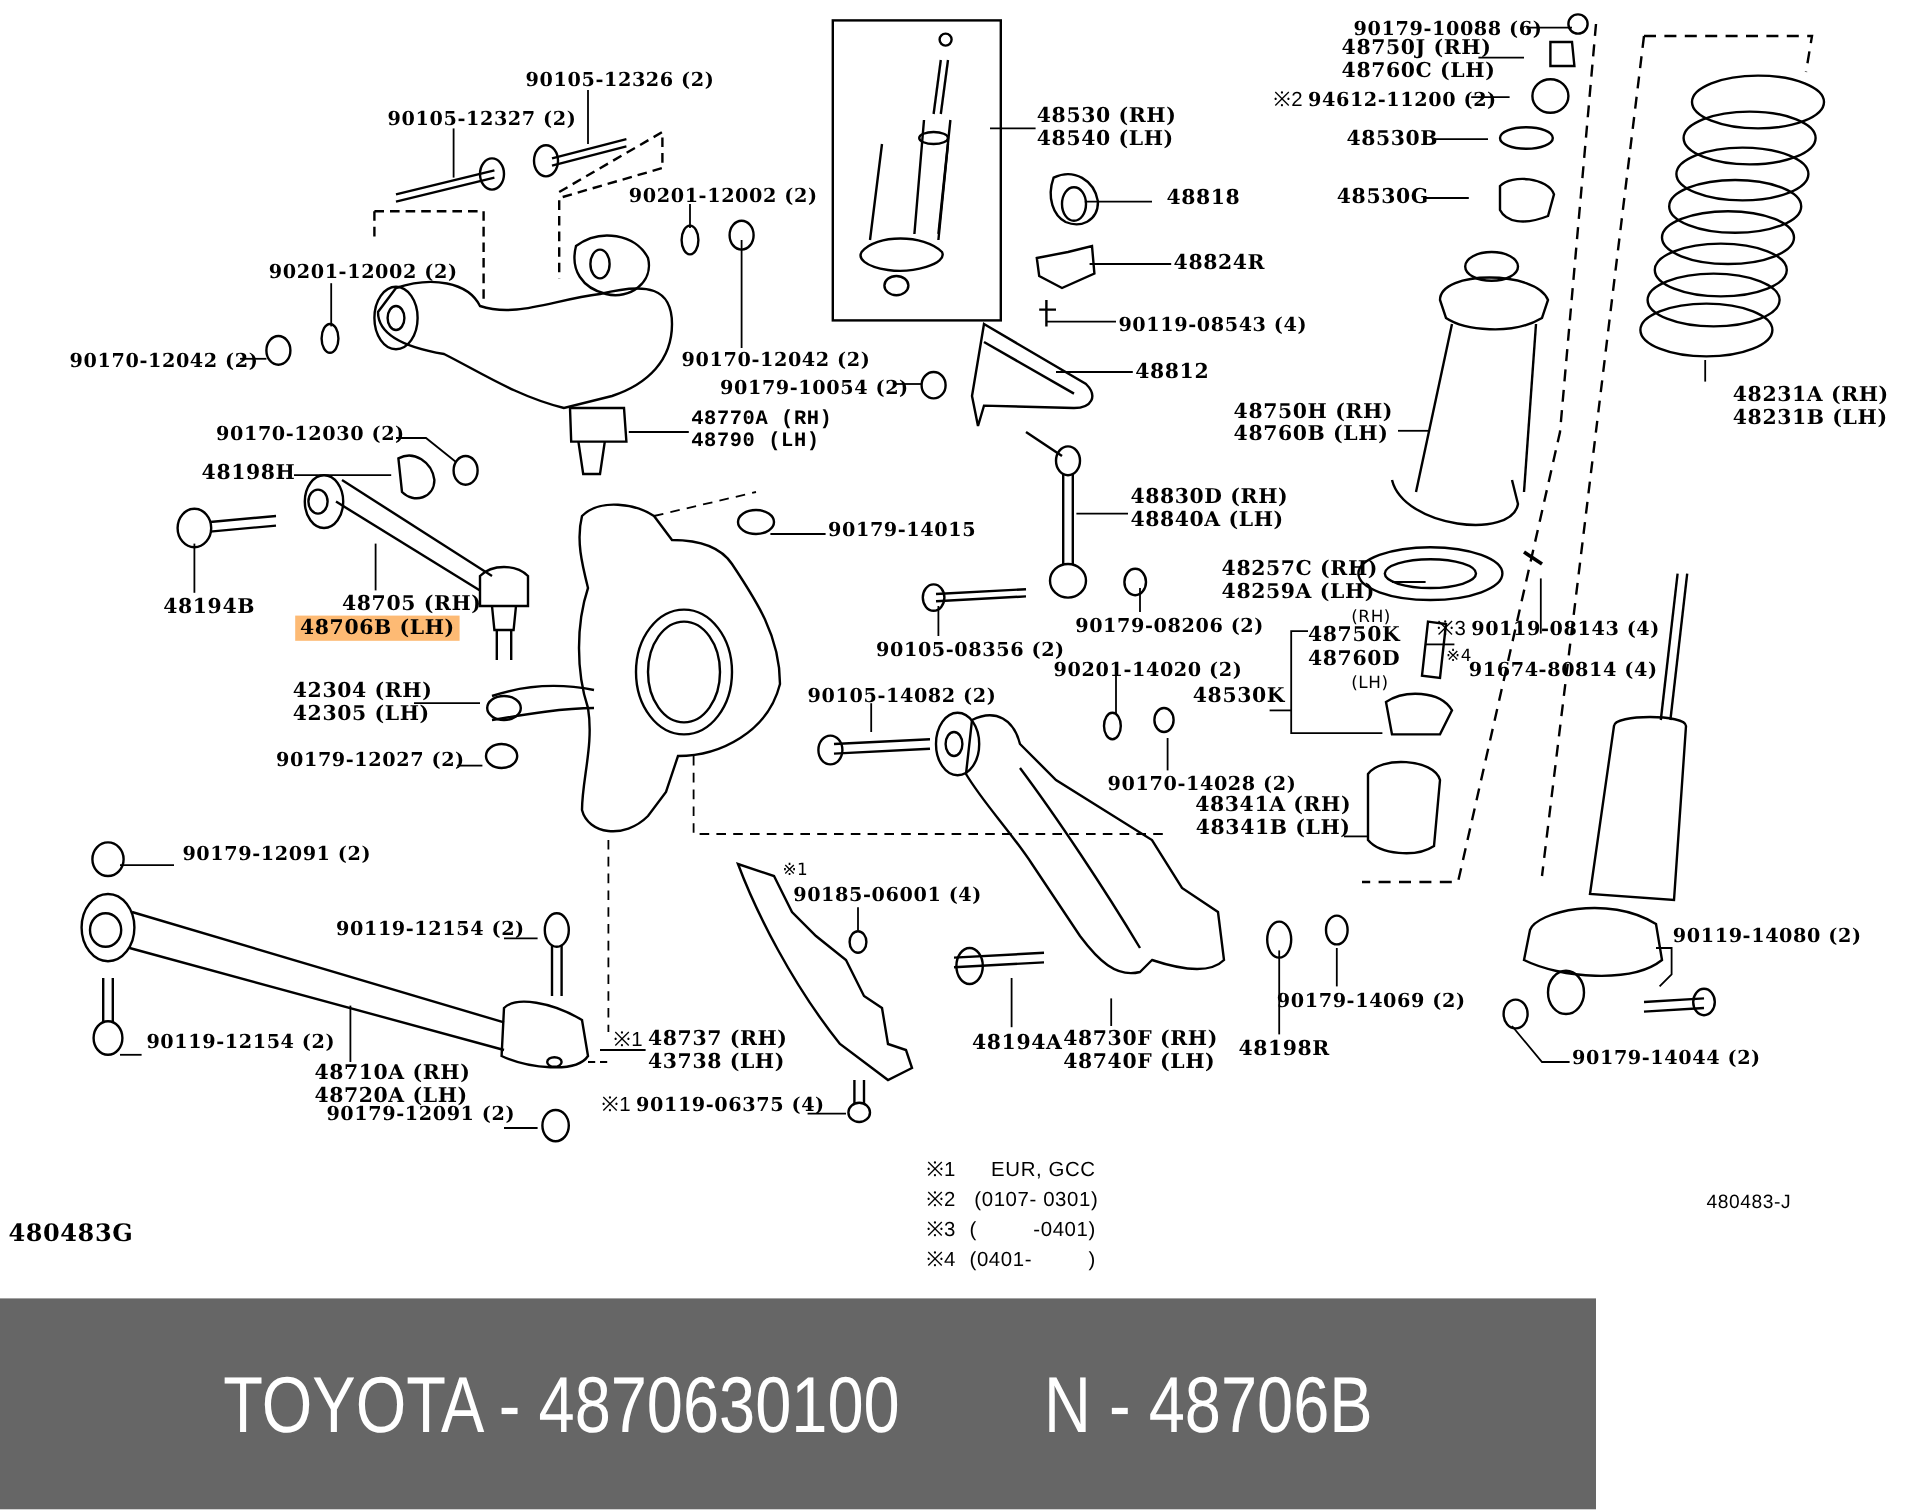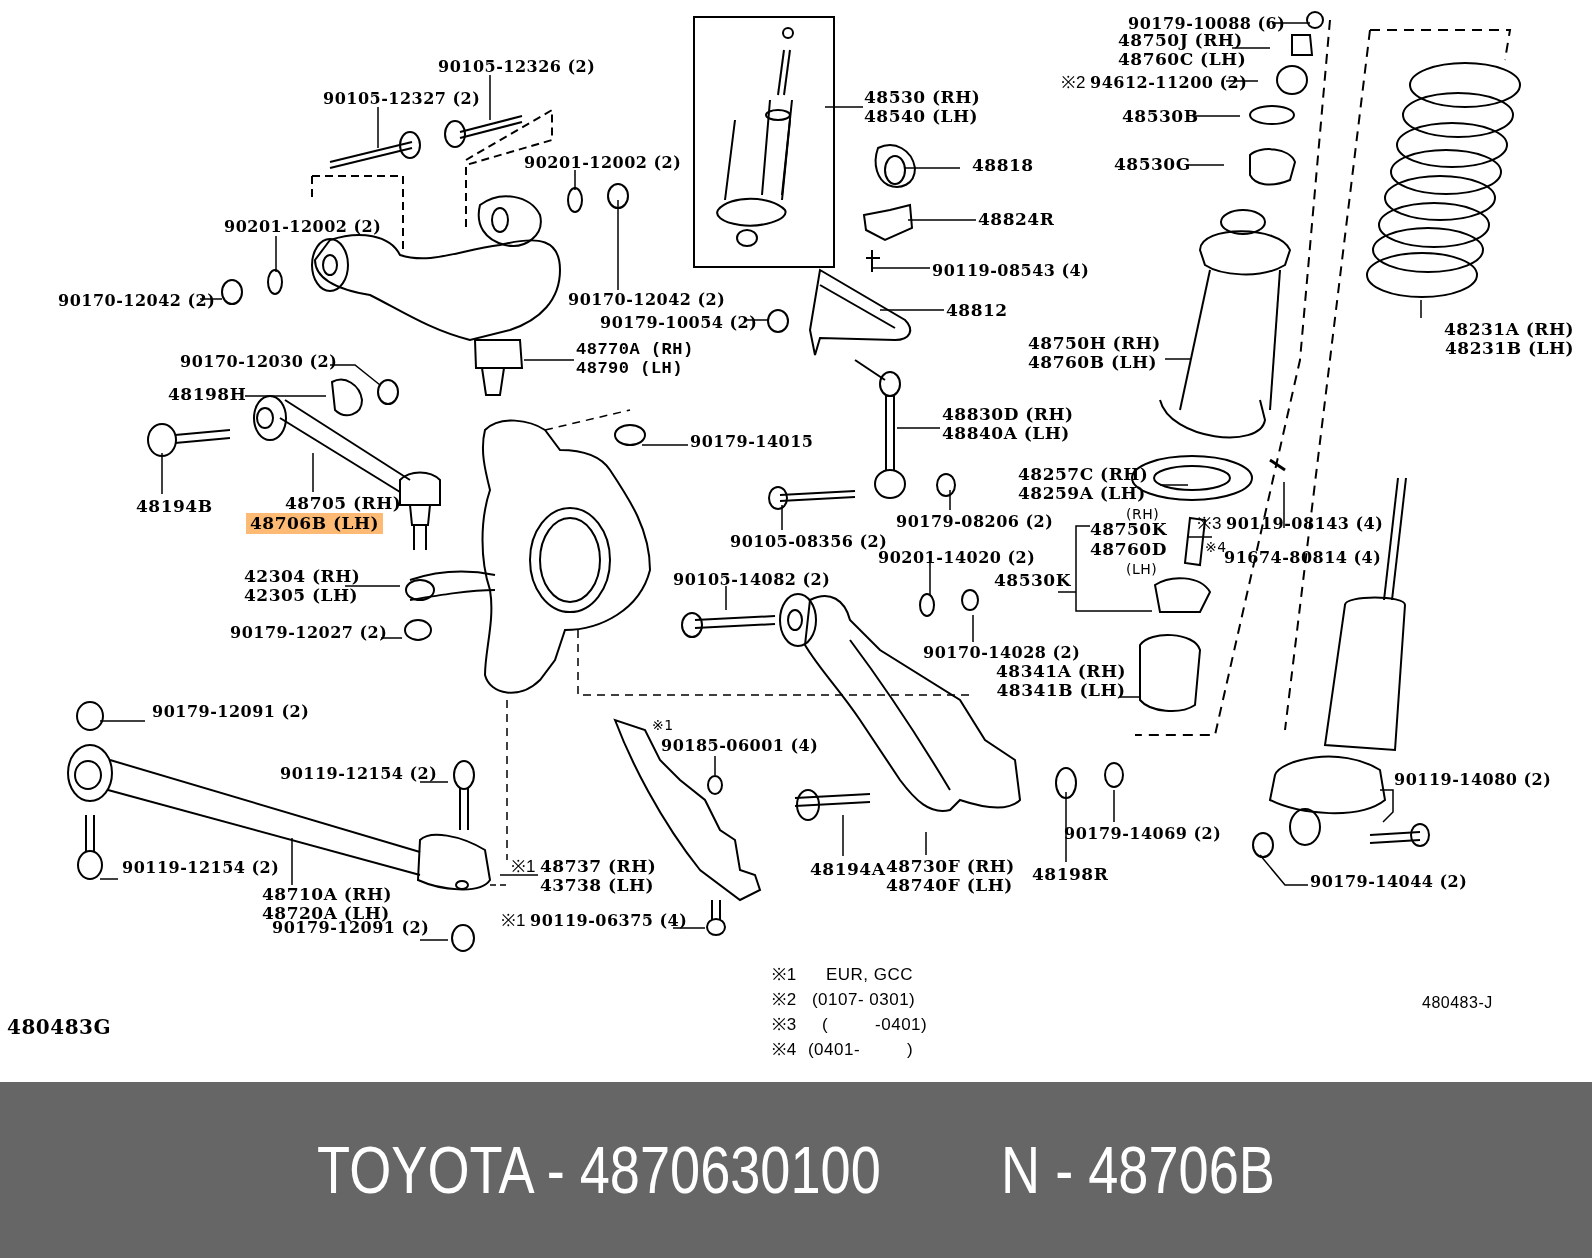--- a/index.html
+++ b/index.html
@@ -7,21 +7,21 @@
          font-family: "DejaVu Serif", "Liberation Serif", serif; }
   #diagram { position:absolute; left:0; top:0; width:1592px; height:1082px; background:#fff; }
   #art { position:absolute; left:0; top:0; width:1592px; height:1082px; }
   .lbl { position:absolute; font-family:"DejaVu Serif", serif; font-weight:bold; font-size:16px;
          color:#000; line-height:19px; white-space:nowrap; letter-spacing:0.5px; }
   .lbl.big { font-size:17px; }
   .lbl.sm { font-size:14px; font-weight:normal; font-family:"DejaVu Sans", sans-serif; }
   .lbl.note { font-family:"Liberation Sans", sans-serif; font-weight:normal; font-size:17px; }
   .hl { background:#f38383; padding:1px 4px; }
   .lbl[data-interactable="true"] { cursor:pointer; }
-  #footer { position:absolute; left:0; top:1082px; width:1592px; height:176px; background:#666666;
+  #footer { position:absolute; left:0; top:1082px; width:1330px; height:176px; background:#666666;
             display:flex; align-items:center; justify-content:center; }
   #footer .ft { font-family:"Liberation Sans", sans-serif; color:#fff; font-size:66px;
                 transform:scaleX(0.82); white-space:nowrap; letter-spacing:0px; }
   #footer .gap { display:inline-block; width:110px; }
 </style>
 </head>
 <body>
 
 <div id="diagram" data-interactable="false">
   <svg id="art" data-interactable="false" viewBox="0 0 1592 1082" xmlns="http://www.w3.org/2000/svg" fill="none" stroke="#000" stroke-width="2">
@@ -357,21 +357,21 @@
       <div class="lbl big" data-interactable="true" style="left: 1122px; top: 107px;">
         <div data-interactable="false">48530B</div>
       </div>
       <div class="lbl big" data-interactable="true" style="left: 1114px; top: 155px;">
         <div data-interactable="false">48530G</div>
       </div>
       <div class="lbl big" data-interactable="true" style="left: 1028px; top: 334px;">
         <div data-interactable="false">48750H (RH)</div>
         <div data-interactable="false">48760B (LH)</div>
       </div>
-      <div class="lbl big" data-interactable="true" style="left: 1444px; top: 320px; text-align: right;">
+      <div class="lbl big" data-interactable="true" style="left: 1444px; top: 320px;">
         <div data-interactable="false">48231A (RH)</div>
         <div data-interactable="false">48231B (LH)</div>
       </div>
       <div class="lbl big" data-interactable="true" style="left: 1018px; top: 465px;">
         <div data-interactable="false">48257C (RH)</div>
         <div data-interactable="false">48259A (LH)</div>
       </div>
       <div class="lbl" data-interactable="true" style="left: 1226px; top: 514px;">
         <span class="note" data-interactable="false" style="position: absolute; right: 100%; margin-right: 4px; font-family: &quot;Liberation Sans&quot;, sans-serif; font-weight: normal; font-size: 17px;">※3</span>
         <div data-interactable="false">90119-08143 (4)</div>
@@ -450,21 +450,21 @@
     <div class="lbl note" data-interactable="false" style="position:relative;line-height:25px;">
       <span data-interactable="false">※1</span>
       <span data-interactable="false" style="margin-left:24px;">EUR, GCC</span>
     </div>
     <div class="lbl note" data-interactable="false" style="position:relative;line-height:25px;">
       <span data-interactable="false">※2</span>
       <span data-interactable="false" style="margin-left:10px;">(0107- 0301)</span>
     </div>
     <div class="lbl note" data-interactable="false" style="position:relative;line-height:25px;">
       <span data-interactable="false">※3</span>
-      <span data-interactable="false" style="margin-left:20px;white-space:pre;">(         -0401)</span>
+      <span data-interactable="false" style="margin-left:6px;white-space:pre;">(         -0401)</span>
     </div>
     <div class="lbl note" data-interactable="false" style="position:relative;line-height:25px;">
       <span data-interactable="false">※4</span>
       <span data-interactable="false" style="margin-left:6px;white-space:pre;">(0401-         )</span>
     </div>
   </div>
 </div>
 
 <div id="footer" data-interactable="false">
   <div class="ft" data-interactable="false">

